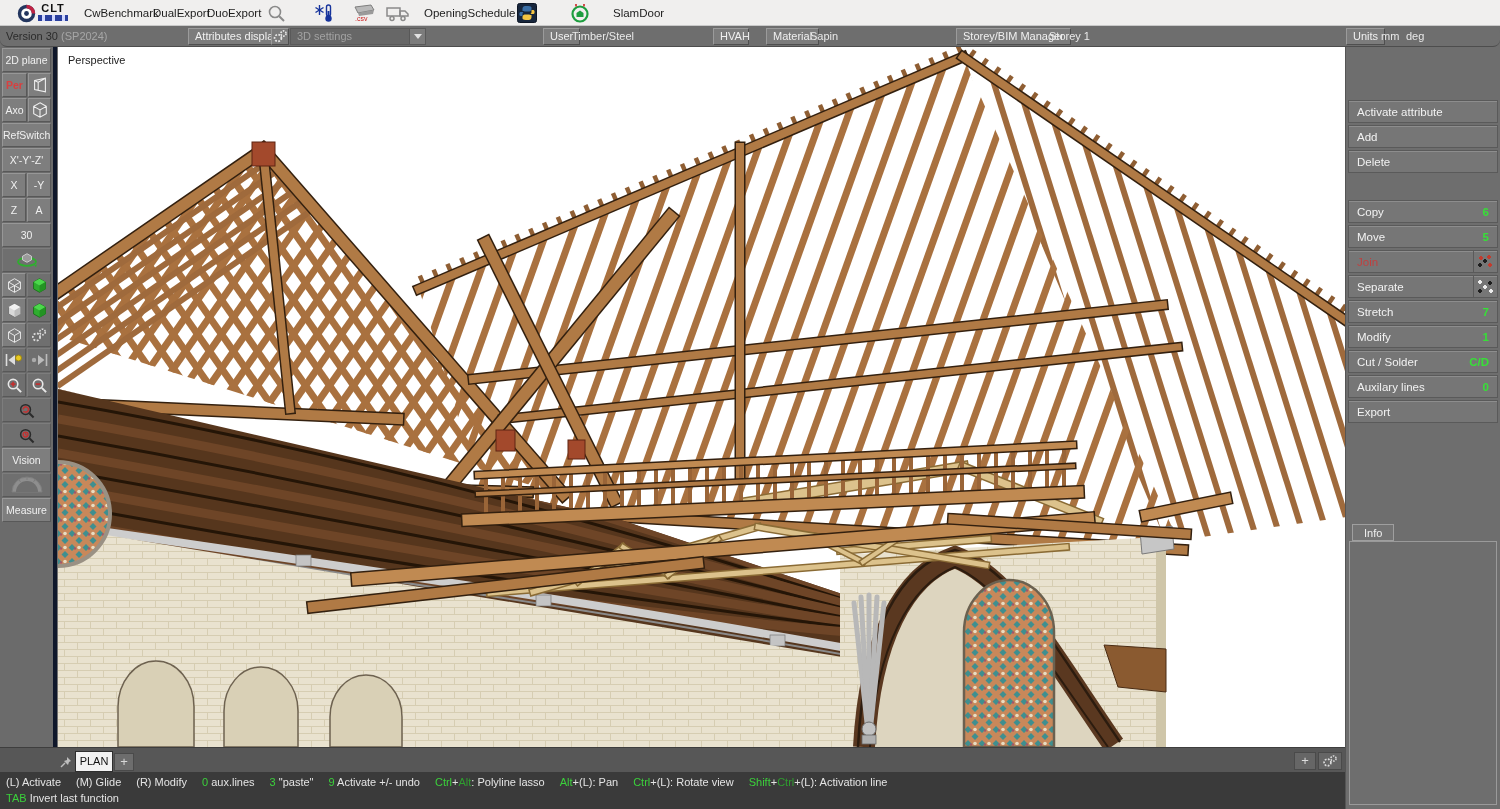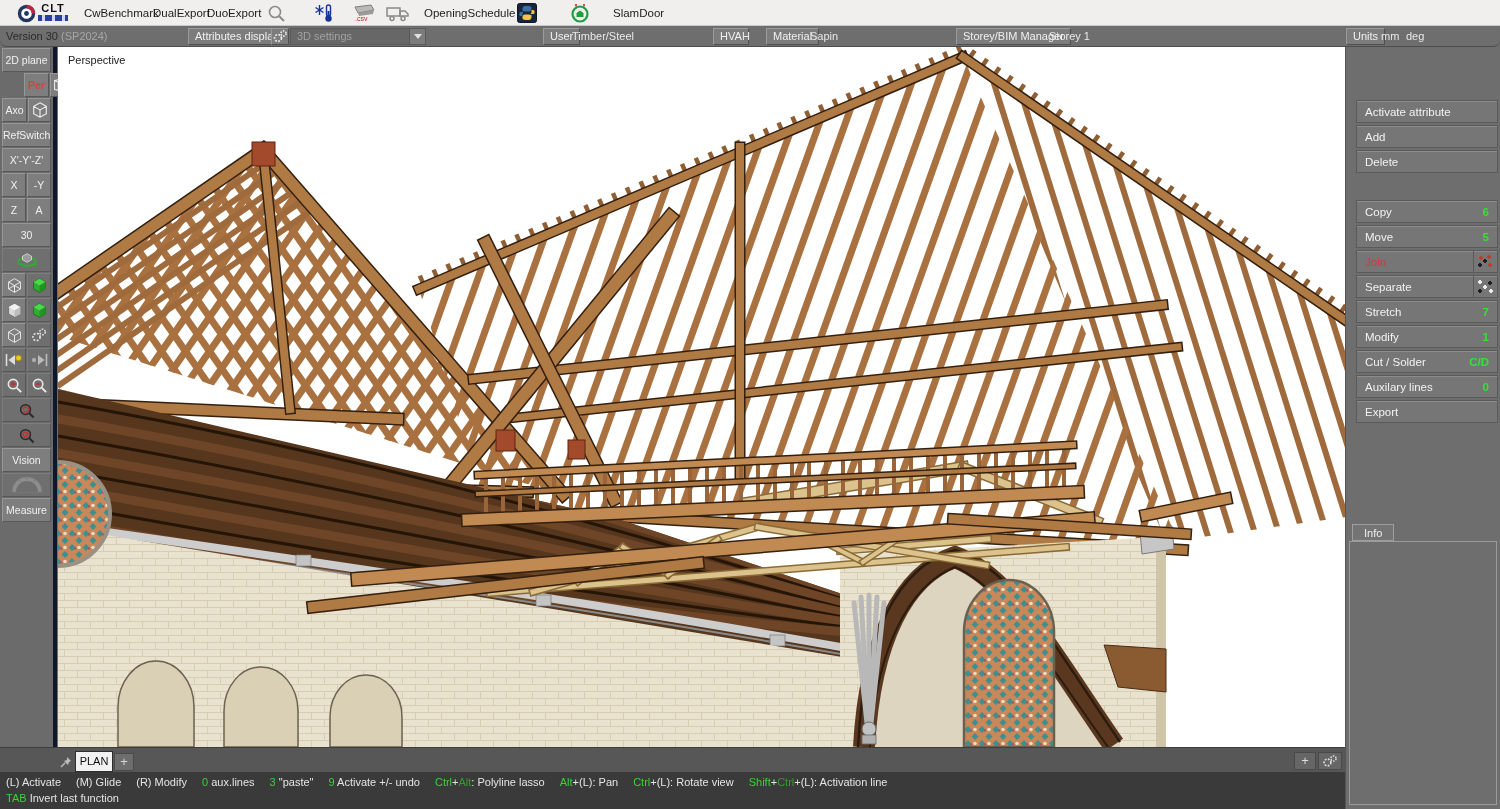--- a/index.html
+++ b/index.html
@@ -24,32 +24,32 @@
   #version-sp { color:#a6a6a6; }
   #dd-3d { position:absolute; left:290px; top:2px; width:136px; height:17px; background:#676767; border:1px solid #5a5a5a; color:#a2a2a2; font-size:11px; line-height:15px; padding-left:6px; }
   #dd-3d .arrowbox { position:absolute; right:0; top:0; width:16px; height:15px; background:#7c7c7c; border-left:1px solid #585858; display:flex; align-items:center; justify-content:center; }
   .tri-down { width:0; height:0; border-left:4px solid transparent; border-right:4px solid transparent; border-top:5px solid #e2e2e2; }
 
   
   #left-sidebar { position:absolute; left:0; top:47px; width:57px; height:700px; background:#6b6b6b; border-right:4px solid #0f172a; padding:1px 2px; }
   .ls-row { display:flex; gap:1px; margin-bottom:1px; }
   .ls-btn { flex:1; height:24px; background:#7e7e7e; border:1px solid; border-color:#979797 #585858 #585858 #979797;
             color:#f0f0f0; font-size:10.5px; display:flex; align-items:center; justify-content:center; cursor:default; white-space:nowrap; }
-  .ls-btn.red { color:#d84040; font-weight:bold;margin-left:22px; }
+  .ls-btn.red { color:#d84040; font-weight:bold; }
   .ls-btn.flat { background:#6f6f6f; border-color:#7d7d7d #585858 #585858 #7d7d7d; }
 
   
   #viewport { position:absolute; left:58px; top:47px; width:1287px; height:700px; background:#ffffff; overflow:hidden; }
   #view-label { position:absolute; left:10px; top:7px; font-size:11px; color:#222; z-index:5; }
   #scene { position:absolute; left:0; top:0; }
 
   
   #right-sidebar { position:absolute; left:1345px; top:47px; width:155px; height:762px; background:#6e6e6e; border-left:1px solid #555; }
   #rs-buttons { padding-top:53px; }
-  .rs-btn { position:relative; height:23px; margin:0 2px 2px 10px; background:#767676; border:1px solid #5a5a5a;
+  .rs-btn { position:relative; height:23px; margin:0 2px 2px 2px; background:#767676; border:1px solid #5a5a5a;
             box-shadow:inset 0 1px 0 #8d8d8d; display:flex; align-items:center; cursor:default; }
   .rs-label { font-size:11.5px; color:#f2f2f2; padding-left:8px; flex:1; }
   .rs-label.red { color:#c04040; }
   .rs-key { font-size:11.5px; color:#37e037; padding-right:8px; font-weight:bold; }
   .rs-spacer { height:25px; }
   .rs-iconbox { width:24px; align-self:stretch; border-left:1px solid #5a5a5a; display:flex; align-items:center; justify-content:center; }
   .dots { width:15px; height:13px; }
   .dots.red-dots { background:
       radial-gradient(circle 2px at 3px 3px,#c23b2e 95%,transparent),
       radial-gradient(circle 2px at 11px 2px,#c23b2e 95%,transparent),

